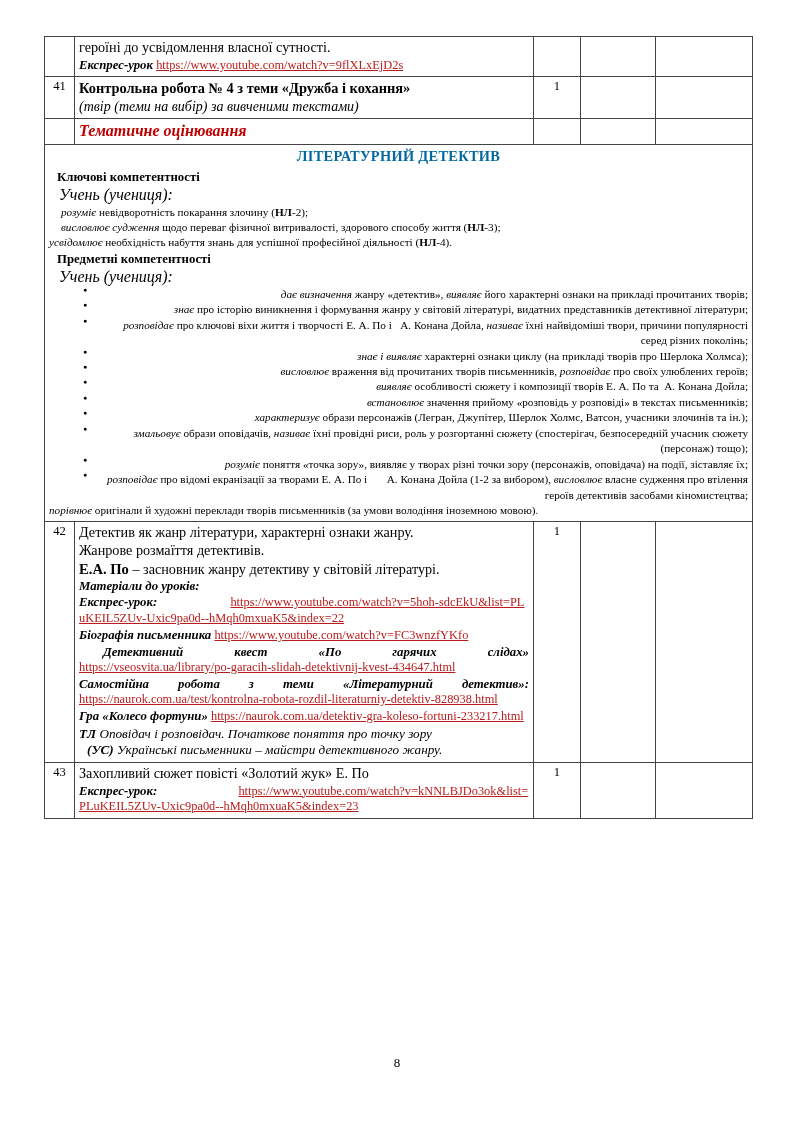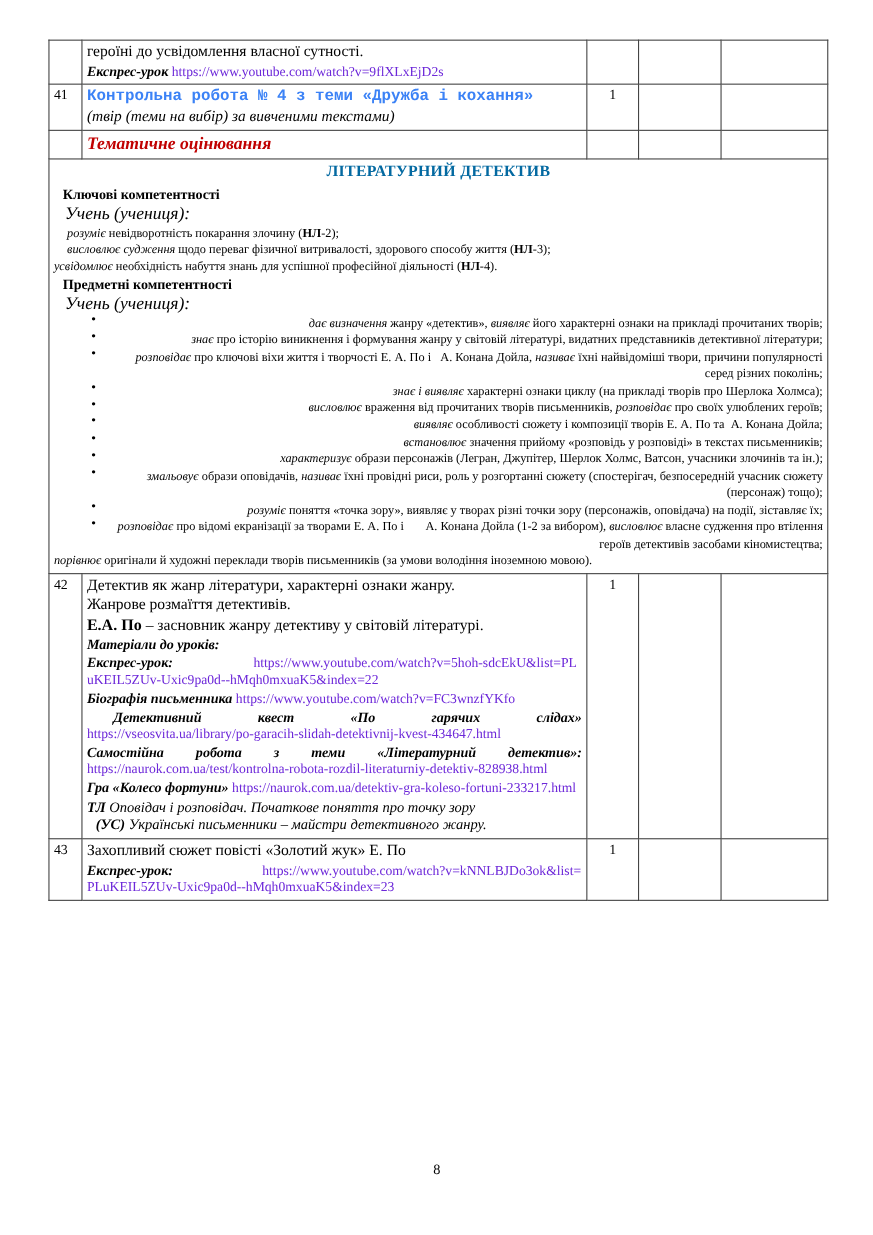--- a/index.html
+++ b/index.html
@@ -37,39 +37,40 @@
     font-size: 12.6px;
     line-height: 1.26;
   }
   col.c-num   { width: 30px; }
   col.c-main  { width: 459px; }
   col.c-hours { width: 47px; }
   col.c-d     { width: 75px; }
   col.c-e     { width: 97px; }
 
   td.num {
-    text-align: left;
+    text-align: center;
     font-size: 14.5px;
     padding-top: 3px;
   }
   td.hours {
     text-align: center;
     font-size: 13.5px;
     padding-top: 3px;
   }
   td.blank { }
 
   .line { display: block; }
   .bold { font-weight: bold; }
   .ital { font-style: italic; }
   .bi   { font-weight: bold; font-style: italic; }
-  .red  { color: #3b82f6; font-family: Liberation Mono, monospace; }
+  .red  { color: #000000; }
 
   a.lnk, .lnk {
-    color: #6d28d9;
+    color: #b91c1c;
+    text-decoration: underline;
     word-break: break-all;
     font-size: 12.4px;
   }
 
   .topic-title {
     font-weight: bold;
     font-style: italic;
     color: #C00000;
     font-size: 16px;
   }

